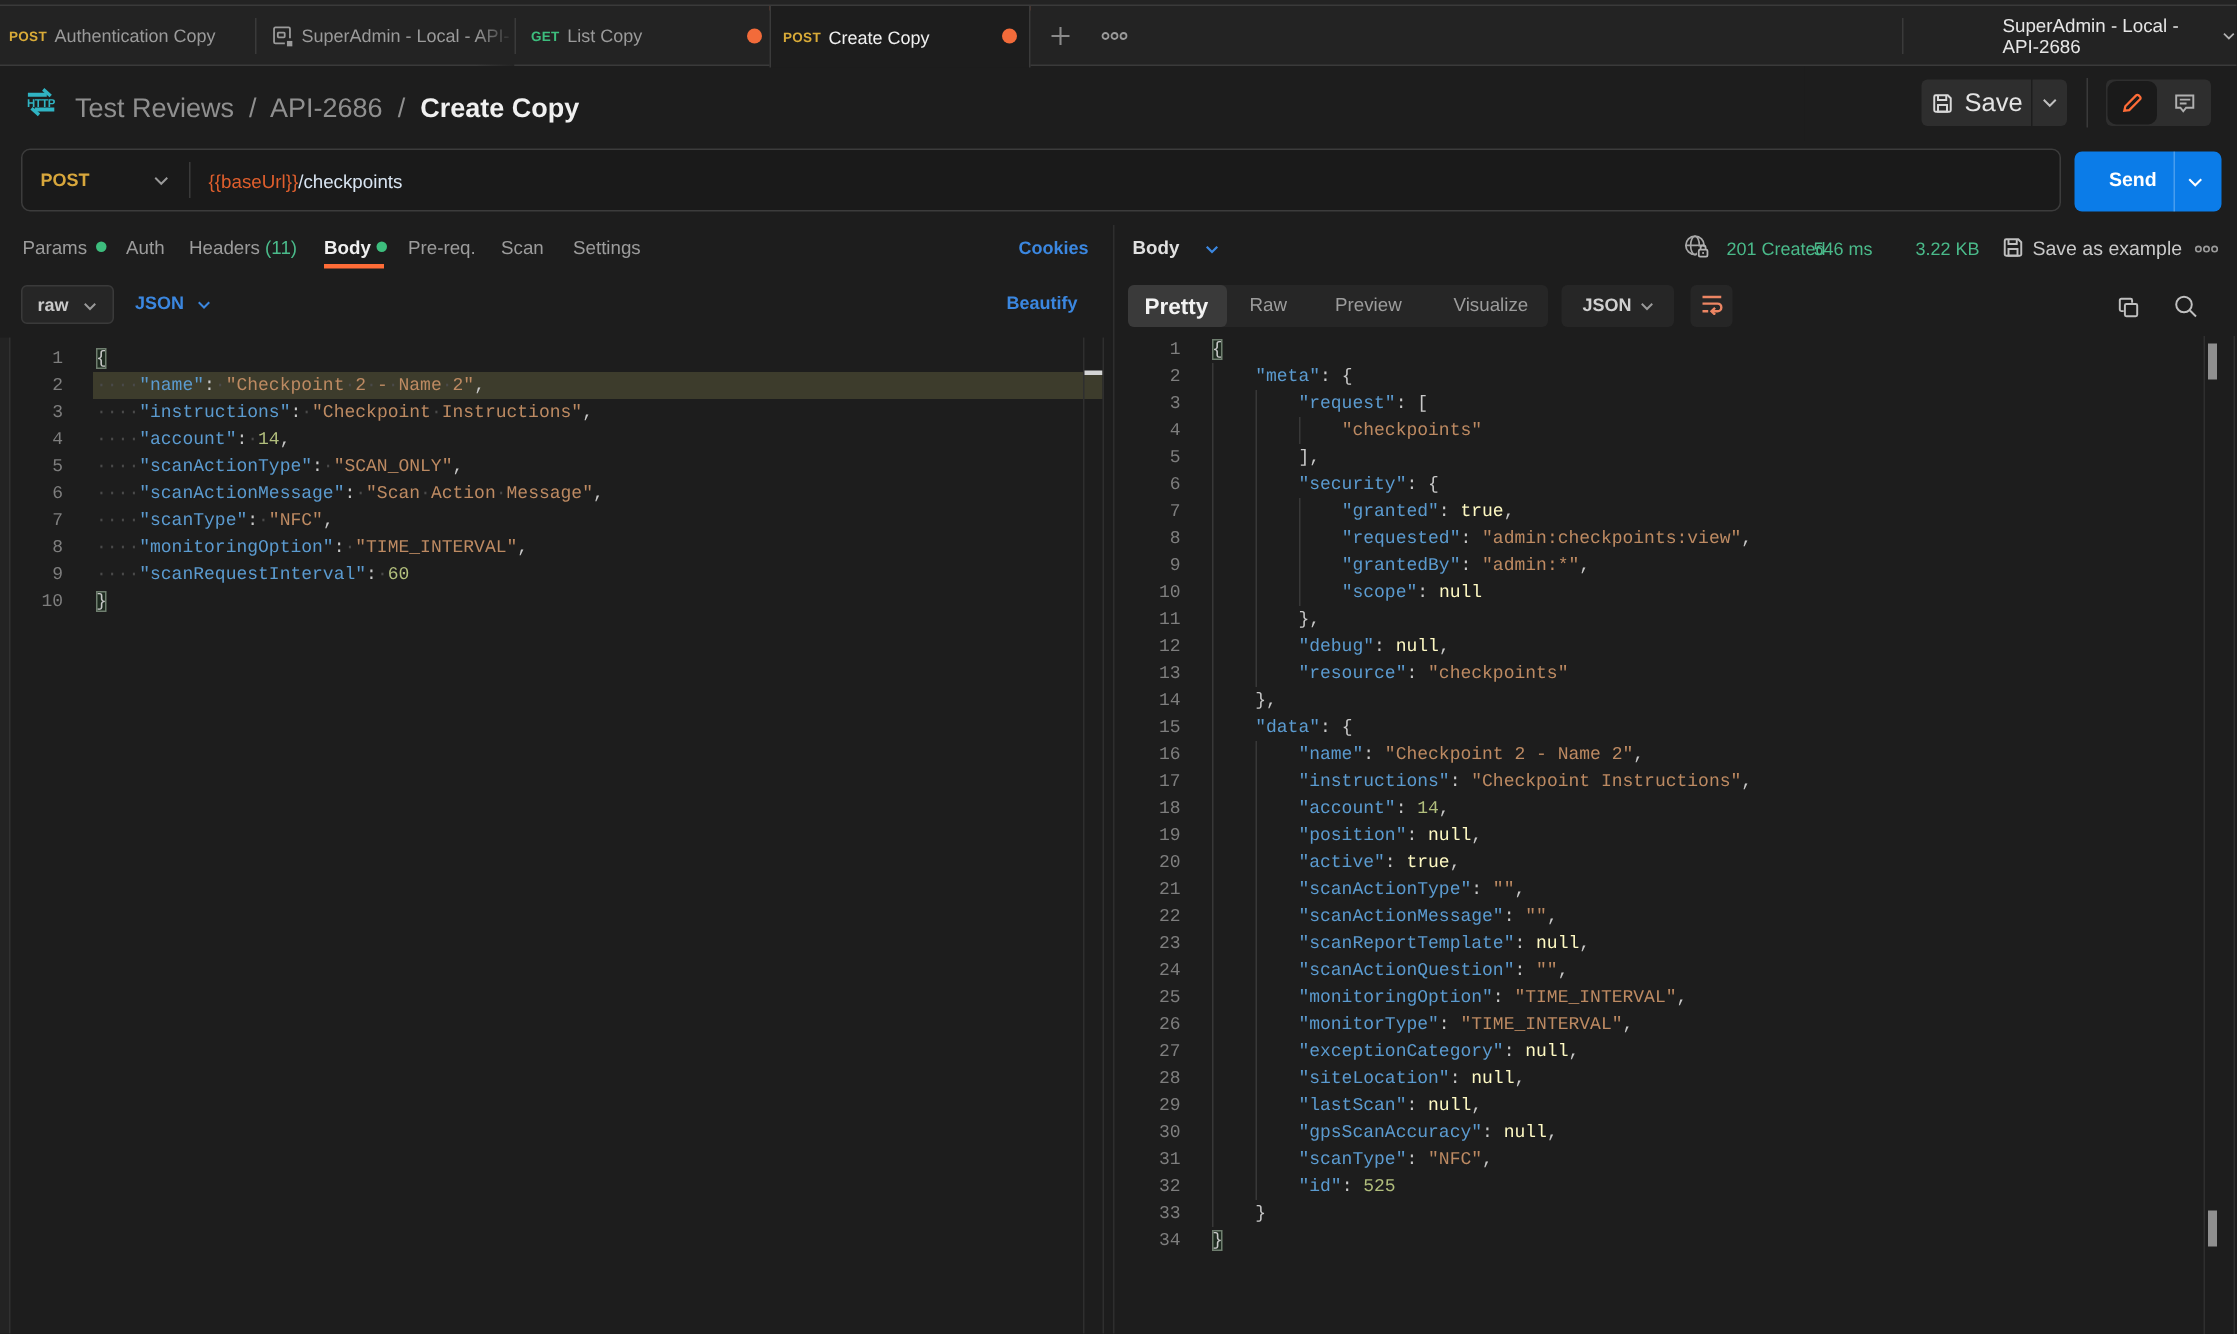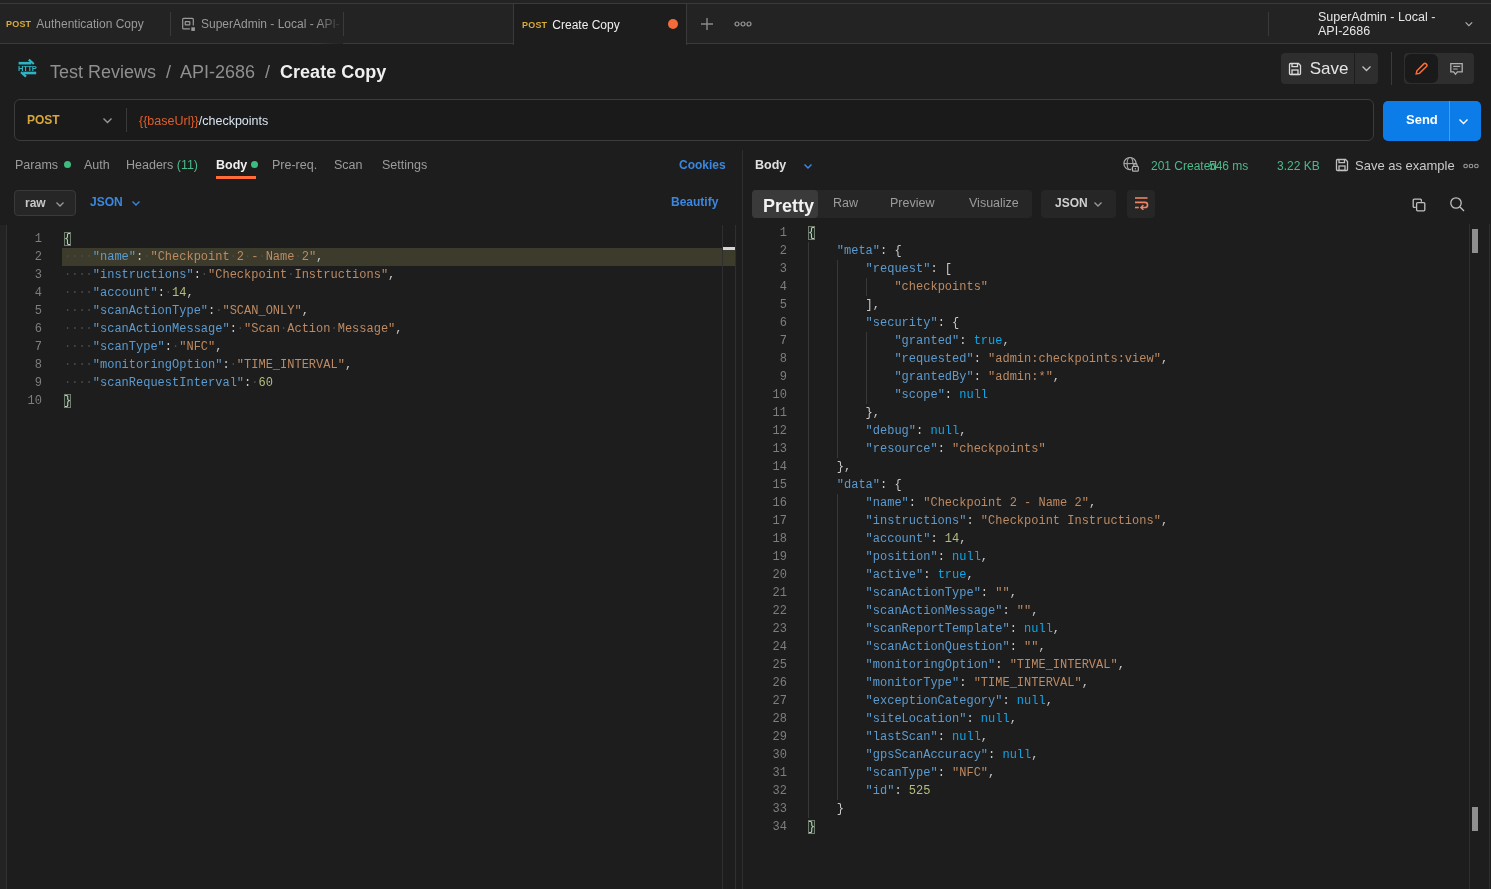--- a/index.html
+++ b/index.html
@@ -11,21 +11,21 @@
   #topline { position:absolute; left:0; top:3px; width:1491px; height:1px; background:#3a3a3a; }
   .tab { position:absolute; top:4px; height:40px; display:flex; align-items:center; }
   .tabsep { position:absolute; width:1px; top:12px; height:24px; background:#3a3a3a; }
   .meth { font-size:9px; font-weight:bold; letter-spacing:.2px; }
   .post { color:#d9ab38; }
   .get  { color:#3dbd7d; }
   .tabname { color:#9a9a9a; font-size:12px; margin-left:5px; }
   .odot { width:10px; height:10px; border-radius:50%; background:#f26b3a; }
   #activetab { position:absolute; left:513px; top:4px; width:174px; height:41px; background:#1d1d1d; border-left:1px solid #3a3a3a; border-right:1px solid #3a3a3a; z-index:2; }
   #activebar { position:absolute; left:513px; top:4px; width:174px; height:3px; background:#ff6c37; }
-  #envsel { position:absolute; right:17px; top:4px; width:178px; height:40px; display:flex; align-items:center; }
+  #envsel { position:absolute; right:0; top:4px; width:178px; height:40px; display:flex; align-items:center; }
   
   #crumbrow { position:absolute; left:0; top:44px; width:1203px; height:50px; background:#1d1d1d; }
   .crumb { color:#8f8f8f; font-size:18px; }
   .crumb b { color:#f0f0f0; font-weight:bold; }
   .btn { background:#2e2e2e; border-radius:4px; display:flex; align-items:center; justify-content:center; }
   
   #urlrow { position:absolute; left:0; top:94px; width:1491px; height:56px; background:#1d1d1d; }
   #urlbox { position:absolute; left:14px; top:5px; width:1360px; height:42px; border:1px solid #3c3c3c; border-radius:6px; background:#1a1a1a; }
   #sendbtn { position:absolute; left:1383px; top:7px; width:98px; height:40px; background:#0b7ce8; border-radius:5px; }
   
@@ -36,21 +36,21 @@
   .green { color:#4aba8a; }
   
   .mono { font-family:"Liberation Mono", monospace; font-size:12px; line-height:18px; white-space:pre; }
   .gut { position:absolute; text-align:right; color:#7e7e7e; }
   .gut div { height:18px; }
   .code { position:absolute; }
   .code div { height:18px; }
   .k { color:#5b9bd0; }    
   .s { color:#bd8a62; }    
   .n { color:#b2bf7d; }    
-  .c { color:#0ea5e9; }    
+  .c { color:#fef9c3; }    
   .p { color:#c8c8c8; }    
   .w { color:#4a4a4a; }    
   .bm { outline:1px solid #6f7e6f; outline-offset:-1px; background:#1d2a1f; } 
   .guide { position:absolute; width:1px; background:#383838; }
   svg { display:block; }
 </style>
 </head>
 <body>
 
 <div id="topbar">
@@ -63,20 +63,25 @@
   <div class="tab" style="left:170px;width:173px;padding-left:11px;overflow:hidden;">
     <svg width="15" height="15" viewBox="0 0 15 15" style="flex:none">
         <path d="M12.3 8.5V2.2a0.9 0.9 0 0 0-0.9-0.9H2.6a0.9 0.9 0 0 0-0.9 0.9v8.8a0.9 0.9 0 0 0 0.9 0.9h6.3" fill="none" stroke="#9a9a9a" stroke-width="1.2"></path>
         <rect x="4.2" y="4.7" width="4.6" height="3.2" rx="0.5" fill="none" stroke="#9a9a9a" stroke-width="1.2"></rect>
         <rect x="10.3" y="10.3" width="3.6" height="3.6" fill="#9a9a9a"></rect>
       </svg>
     <span class="tabname" style="white-space:nowrap;">SuperAdmin - Local - API-</span>
     <div style="position:absolute;right:0;top:0;width:26px;height:40px;background:linear-gradient(to right,rgba(35,35,35,0),#232323);"></div>
   </div>
   <div class="tabsep" style="left:343px;"></div>
+  <div class="tab" style="left:343px;width:170px;padding-left:11px;">
+    <span class="meth get">GET</span>
+      <span class="tabname">List Copy</span>
+    <div class="odot" style="position:absolute;left:155px;"></div>
+  </div>
   <div id="activetab">
     <div style="display:flex;align-items:center;height:100%;padding-left:8px;">
       <span class="meth post">POST</span>
         <span class="tabname" style="color:#f0f0f0;">Create Copy</span>
     </div>
     <div class="odot" style="position:absolute;left:154px;top:15px;"></div>
   </div>
   <div id="activebar"></div>
   <div class="tab" style="left:687px;width:40px;justify-content:center;">
     <svg width="16" height="16" viewBox="0 0 16 16">
@@ -225,21 +230,21 @@
     <svg class="abs" style="left:722px;top:13px;" width="16" height="6" viewBox="0 0 16 6">
         <circle cx="2.6" cy="3" r="1.8" fill="none" stroke="#9a9a9a" stroke-width="1.1"></circle>
         <circle cx="8" cy="3" r="1.8" fill="none" stroke="#9a9a9a" stroke-width="1.1"></circle>
         <circle cx="13.4" cy="3" r="1.8" fill="none" stroke="#9a9a9a" stroke-width="1.1"></circle>
       </svg>
   </div>
 
   <div class="abs" style="left:0;top:38px;width:750px;height:36px;">
     <div class="abs" style="left:11px;top:2px;width:280px;height:28px;background:#262626;border-radius:4px;"></div>
     <div class="abs" style="left:11px;top:2px;width:66px;height:28px;background:#3a3a3a;border-radius:4px;"></div>
-    <span class="abs" style="left:22px;top:8px;color:#f2f2f2;font-size:18px;font-weight:bold;">Pretty</span>
+    <span class="abs" style="left:22px;top:8px;color:#f2f2f2;font-size:15px;font-weight:bold;">Pretty</span>
     <span class="abs rtab" style="left:92px;top:8px;">Raw</span>
     <span class="abs rtab" style="left:149px;top:8px;">Preview</span>
     <span class="abs rtab" style="left:228px;top:8px;">Visualize</span>
     <div class="abs" style="left:300px;top:2px;width:75px;height:28px;background:#262626;border-radius:4px;"></div>
     <span class="abs" style="left:314px;top:8px;color:#d0d0d0;font-size:12px;font-weight:bold;">JSON</span>
     <svg class="abs" style="left:352px;top:13px;" width="10" height="7" viewBox="0 0 10 7">
         <path d="M1.5 1.5l3.5 3.5 3.5-3.5" fill="none" stroke="#9a9a9a" stroke-width="1.3"></path>
       </svg>
     <div class="abs" style="left:386px;top:2px;width:28px;height:28px;background:#262626;border-radius:4px;"></div>
     <svg class="abs" style="left:393px;top:8px;" width="15" height="14" viewBox="0 0 15 14">

